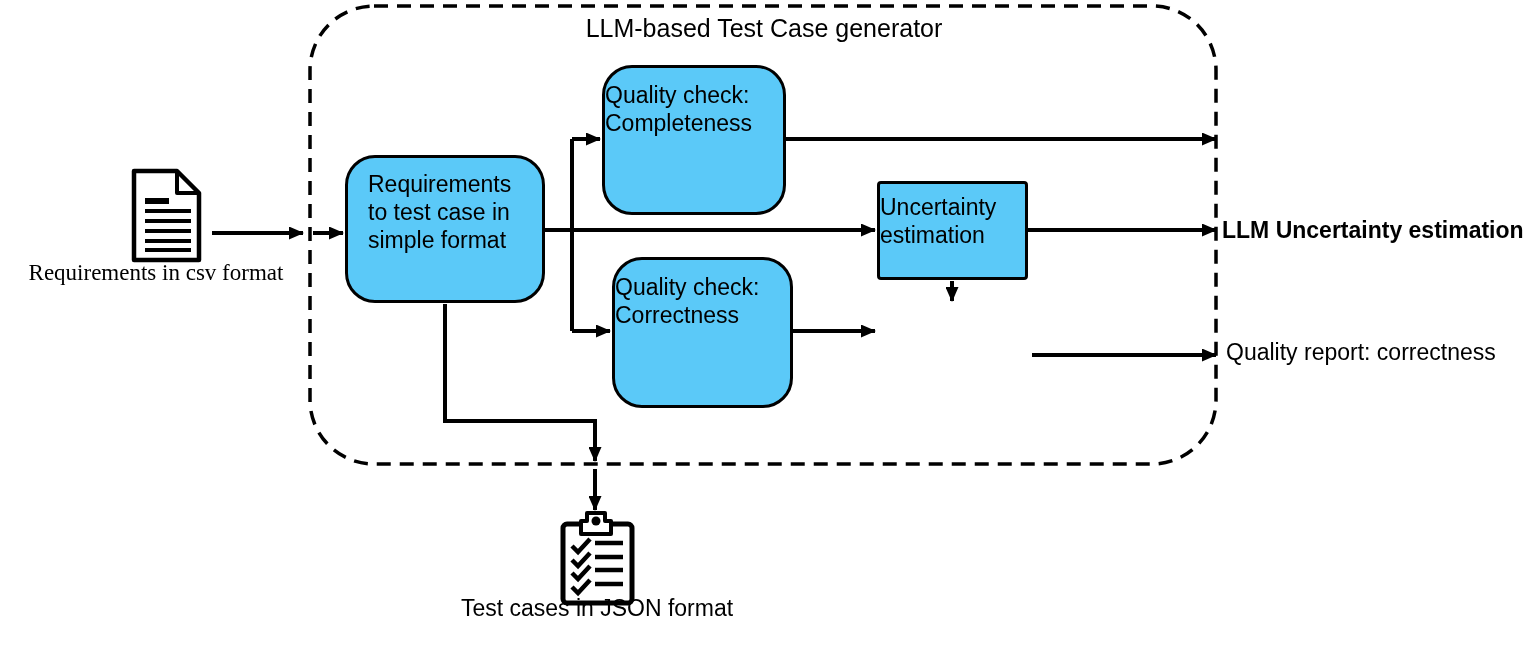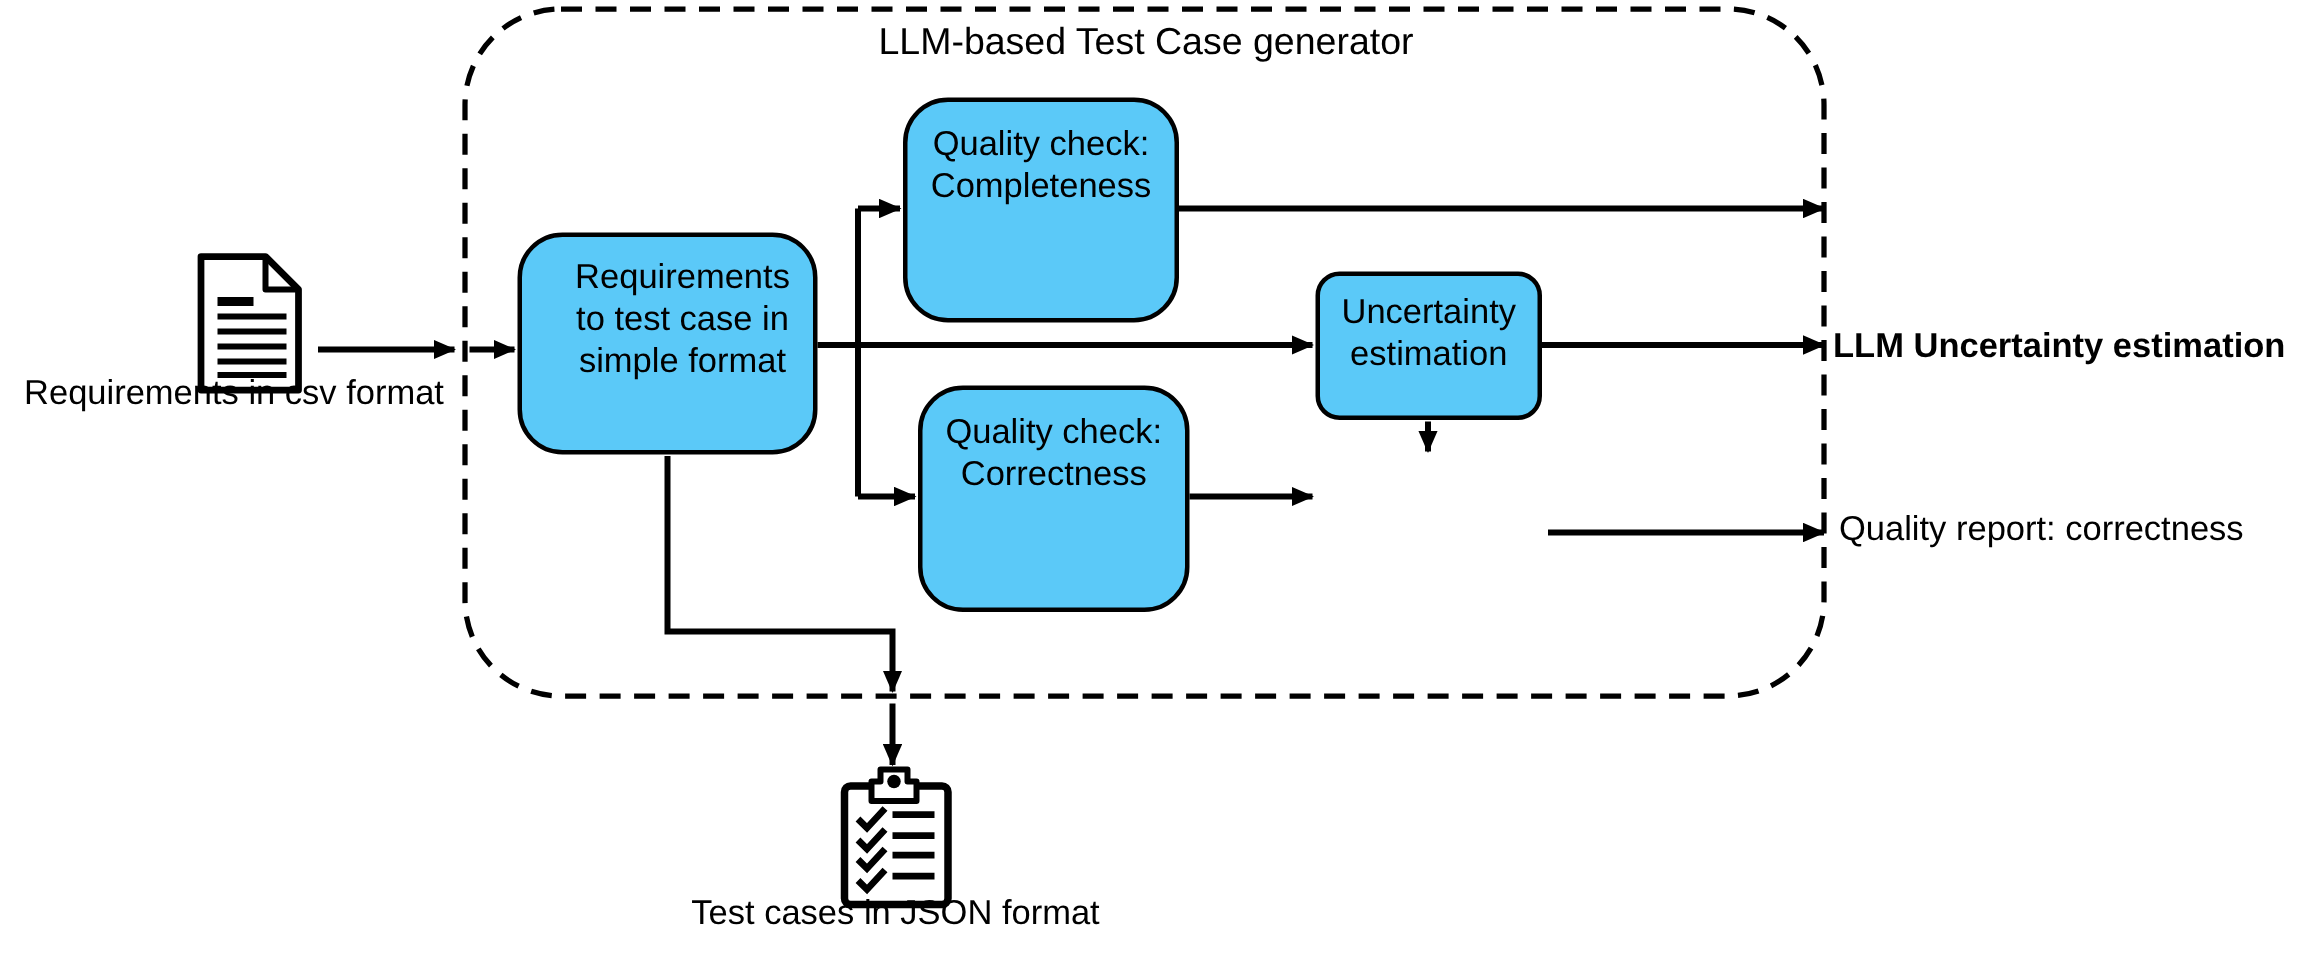--- a/index.html
+++ b/index.html
@@ -15,27 +15,26 @@
   #wires .wire{stroke:var(--line);stroke-width:4;fill:none;}
   #wires .boundary{stroke:var(--line);stroke-width:3.5;fill:none;stroke-dasharray:14 9;}
   #wires .icon-stroke{stroke:var(--line);fill:none;}
   #arrowhead path{fill:var(--line);}
   .node{
     position:absolute;
     background:var(--node-fill);
     border:3px solid var(--line);
     border-radius:30px;
     box-sizing:border-box;
-    text-align:center;
     font-size:23px;
     line-height:28px;
     white-space:pre-line;
     color:var(--text);
   }
-  .node.small{border-radius:16px;}
+  .node.small{border-radius:4px;}
   .lbl{
     position:absolute;
     font-size:23px;
     line-height:26px;
     color:var(--text);
     white-space:nowrap;
   }
   .lbl.center{text-align:center;}
   #generator-title{
     position:absolute;left:310px;top:14px;width:908px;
@@ -105,21 +104,21 @@
   <div class="node" style="left:602px;top:65px;width:184px;height:150px;padding-top:13px;">Quality check:
 Completeness</div>
 
   <div class="node" style="left:612px;top:257px;width:181px;height:151px;padding-top:13px;">Quality check:
 Correctness</div>
 
   <div class="node small" style="left:877px;top:181px;width:151px;height:99px;padding-top:9px;">Uncertainty
 estimation</div>
 
 
-  <div class="lbl center" style="left:8px;top:248px;width:296px;">Requirements in csv format</div>
+  <div class="lbl center" style="left:8px;top:260px;width:296px;font-family:Liberation Serif, serif;">Requirements in csv format</div>
 
 
   <div class="lbl" style="left:1222px;top:217px;font-weight:bold;">LLM Uncertainty estimation</div>
 
   <div class="lbl" style="left:1226px;top:339px;">Quality report: correctness</div>
 
   <div class="lbl center" style="left:447px;top:595px;width:300px;">Test cases in JSON format</div>
 
 </div>
 

